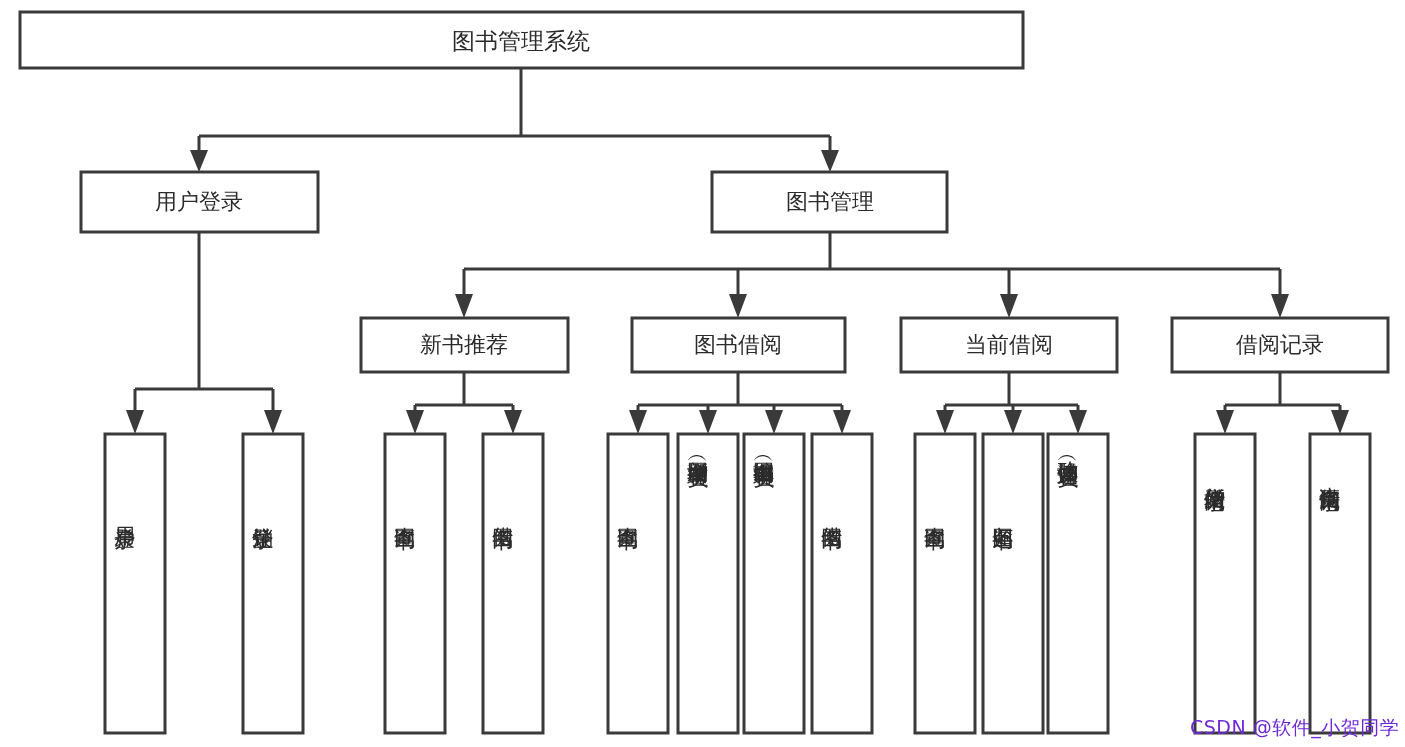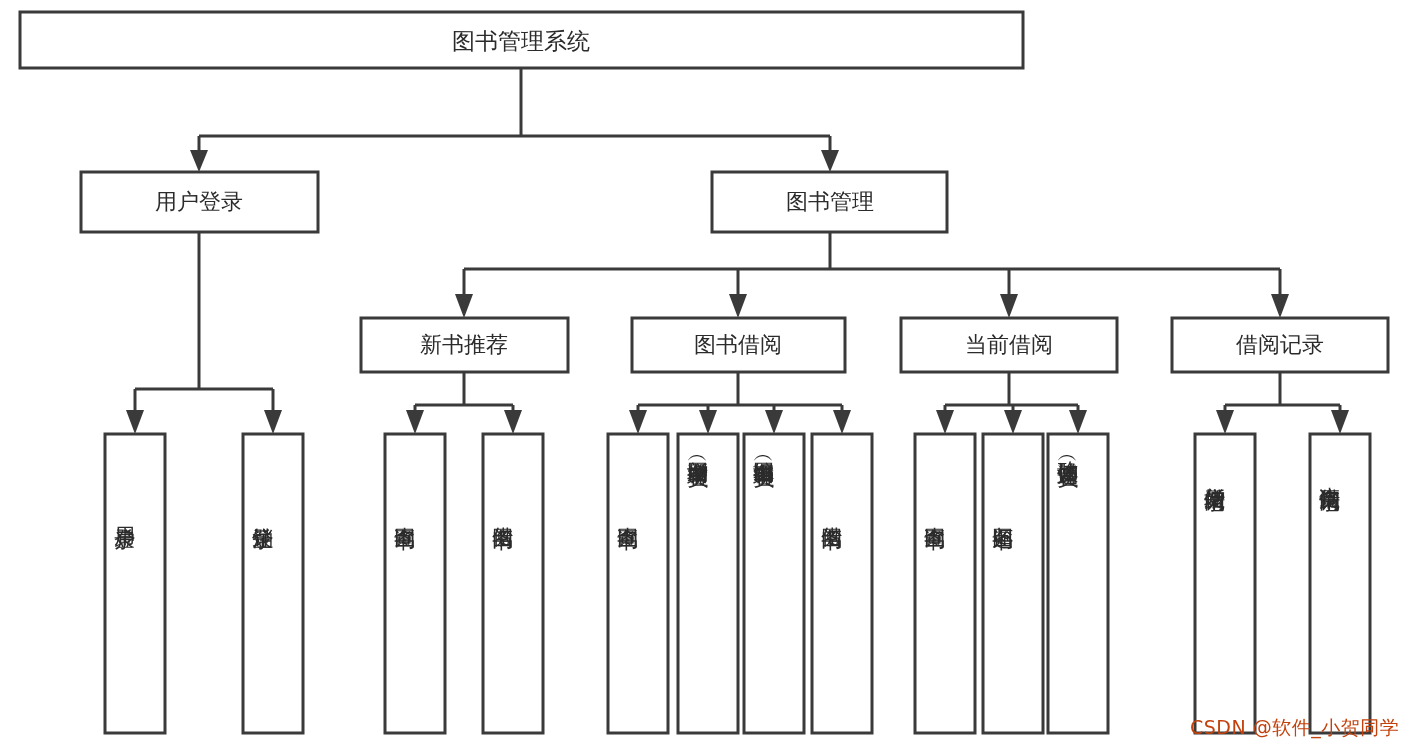--- a/index.html
+++ b/index.html
@@ -68,21 +68,21 @@
     text-orientation: upright;
     letter-spacing: 1px;
     white-space: nowrap;
     text-align: start;
     pointer-events: none;
   }
   .watermark {
     position: absolute;
     font-family: "DejaVu Sans", "Liberation Sans", sans-serif;
     font-size: 19px;
-    color: #c2410c;
+    color: #6d28d9;
     white-space: nowrap;
     letter-spacing: 0.5px;
   }
 </style>
 </head>
 <body>
 
 <div id="diagram-root">
 
   <svg id="flow-svg" viewBox="0 0 1405 747">

